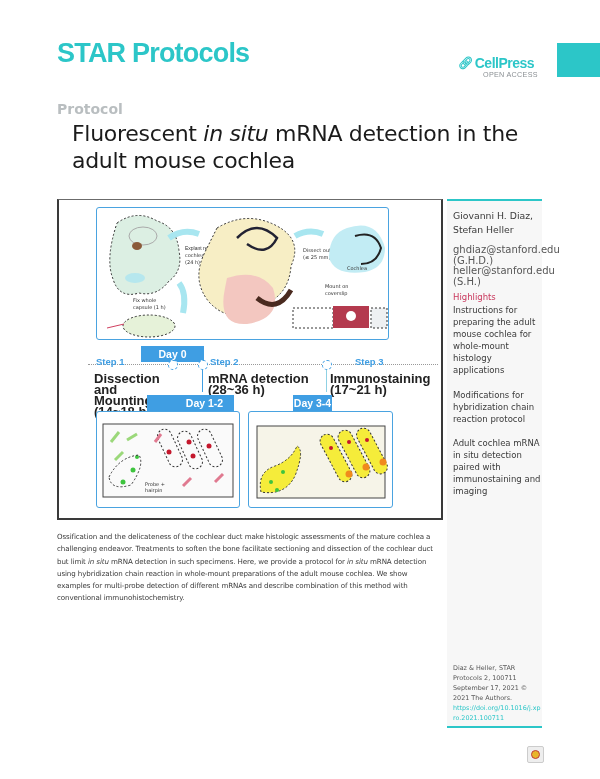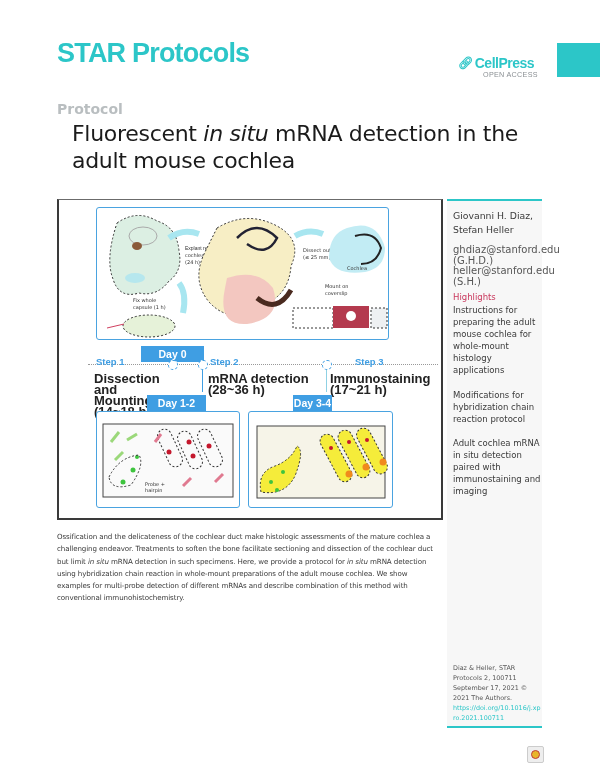--- a/index.html
+++ b/index.html
@@ -102,21 +102,21 @@
 <div class="abs vline" style="left:326px;top:370px;height:22px;background:#8fd1e4;"></div>
 
 <div class="abs step" style="left:96px;top:356px;">Step 1</div>
 <div class="abs step" style="left:210px;top:356px;">Step 2</div>
 <div class="abs step" style="left:355px;top:356px;">Step 3</div>
 
 <div class="abs stepdesc" style="left:94px;top:373px;width:80px;">Dissection and Mounting (14~18 h)</div>
 <div class="abs stepdesc" style="left:208px;top:373px;width:120px;">mRNA detection (28~36 h)</div>
 <div class="abs stepdesc" style="left:330px;top:373px;width:70px;">Immunostaining (17~21 h)</div>
 
-<div class="abs day" style="left:147px;top:395px;width:59px;">Day 1-2</div>
+<div class="abs day" style="left:147px;top:395px;width:59px;padding-left:28px;">Day 1-2</div>
 <div class="abs day" style="left:293px;top:395px;width:39px;">Day 3-4</div>
 
 <div class="abs panel" style="left:96px;top:411px;width:144px;height:97px;">
   <svg width="142" height="95">
     <rect x="6" y="12" width="130" height="73" fill="#fafafa" stroke="#444"></rect>
     <g stroke="#9bd87a" stroke-width="3">
       <line x1="14" y1="30" x2="22" y2="20"></line>
         <line x1="30" y1="28" x2="40" y2="22"></line>
         <line x1="18" y1="48" x2="26" y2="40"></line>
     </g>

